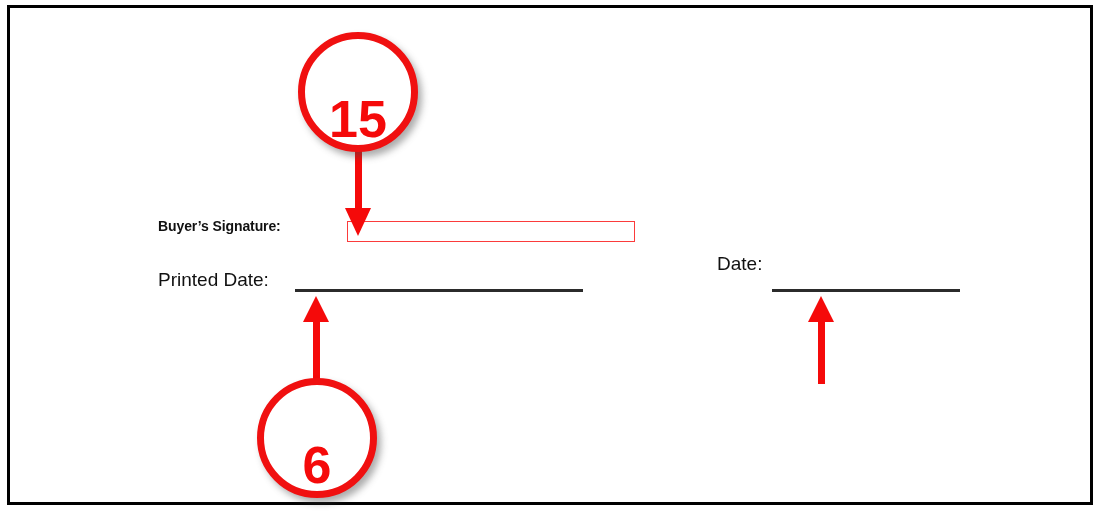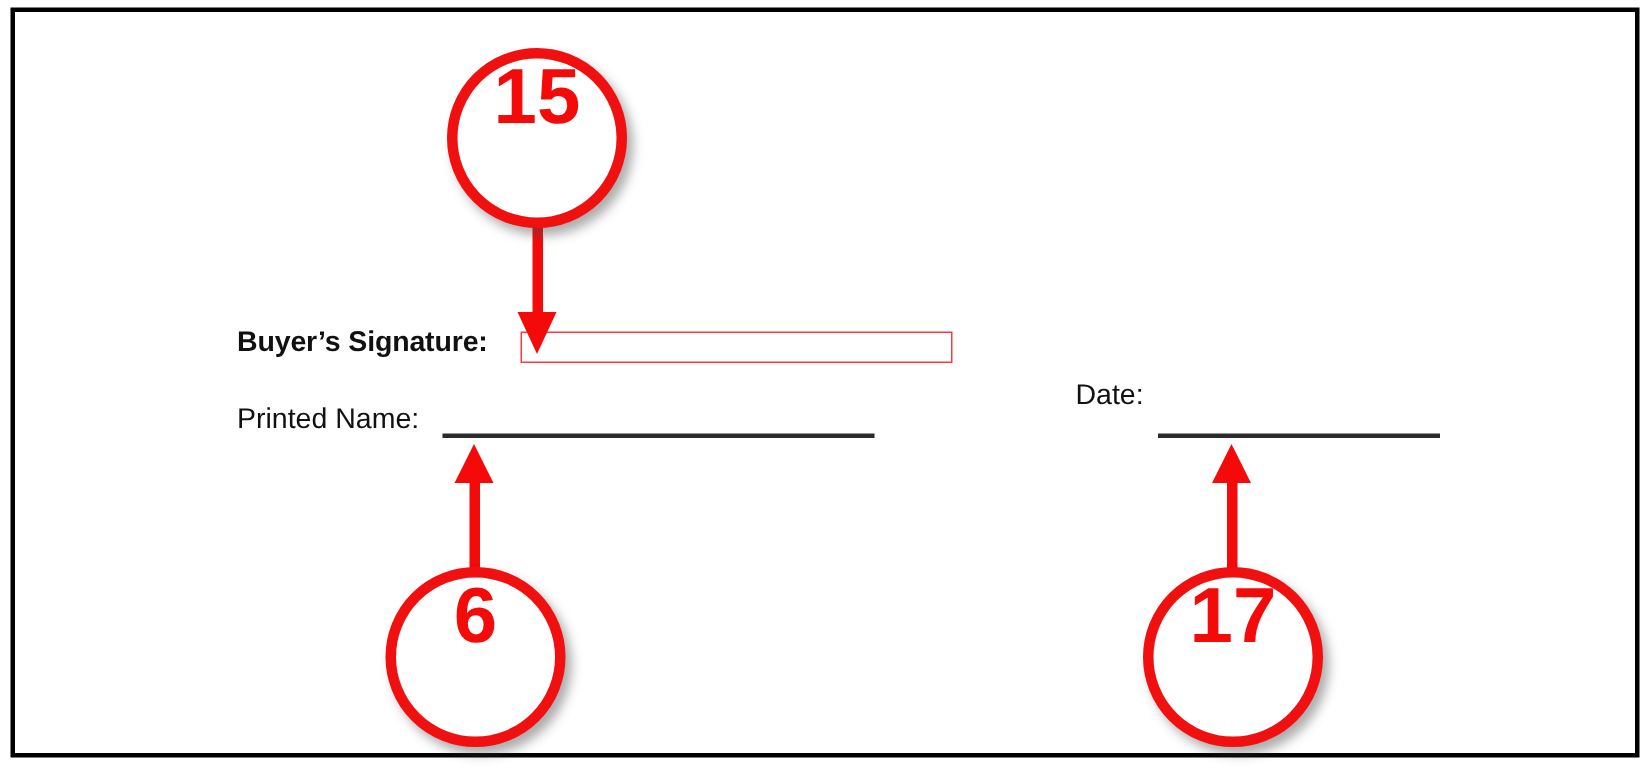--- a/index.html
+++ b/index.html
@@ -26,21 +26,21 @@
     background: #ffffff;
   }
   .doc-line {
     position: absolute;
     white-space: nowrap;
     color: #111111;
   }
   #signature-label {
     left: 148px;
     top: 210px;
-    font-size: 19px;
+    font-size: 14px;
     font-weight: bold;
     letter-spacing: -0.1px;
   }
   #signature-field {
     position: absolute;
     left: 337px;
     top: 213px;
     width: 288px;
     height: 21px;
     border: 1.6px solid #fb3b3b;
@@ -75,21 +75,21 @@
   }
 
   
   .badge {
     position: absolute;
     border-radius: 50%;
     background: #ffffff;
     border: 7px solid #f01010;
     box-sizing: border-box;
     display: flex;
-    align-items: flex-start;
+    align-items: flex-end;
     justify-content: center;
     box-shadow: 4px 5px 7px rgba(70,70,70,0.45);
     z-index: 3;
   }
   .badge-num {
     color: #f50a0a;
     font-weight: bold;
     font-size: 52px;
     line-height: 1;
     letter-spacing: 0px;
@@ -137,21 +137,21 @@
 </style>
 </head>
 <body>
 
 <div id="screen">
   <div id="page-border">
 
     <div class="doc-line" id="signature-label">Buyer’s Signature:</div>
     <div id="signature-field"></div>
 
-    <div class="doc-line" id="printed-name-label">Printed Name:</div>
+    <div class="doc-line" id="printed-name-label">Printed Date:</div>
     <div id="printed-name-rule"></div>
 
     <div class="doc-line" id="date-label">Date:</div>
     <div id="date-rule"></div>
 
     <div class="arrow" id="arrow-15">
       <div class="arrow-stem"></div>
       <div class="arrow-head"></div>
     </div>
     <div class="arrow" id="arrow-16">
@@ -162,18 +162,15 @@
       <div class="arrow-stem"></div>
       <div class="arrow-head"></div>
     </div>
 
     <div class="badge" id="badge-15">
       <span class="badge-num">15</span>
     </div>
     <div class="badge" id="badge-16">
       <span class="badge-num">6</span>
     </div>
-    <div class="badge" id="badge-17">
-      <span class="badge-num">17</span>
-    </div>
 
   </div>
 </div>
 
 </body></html>

